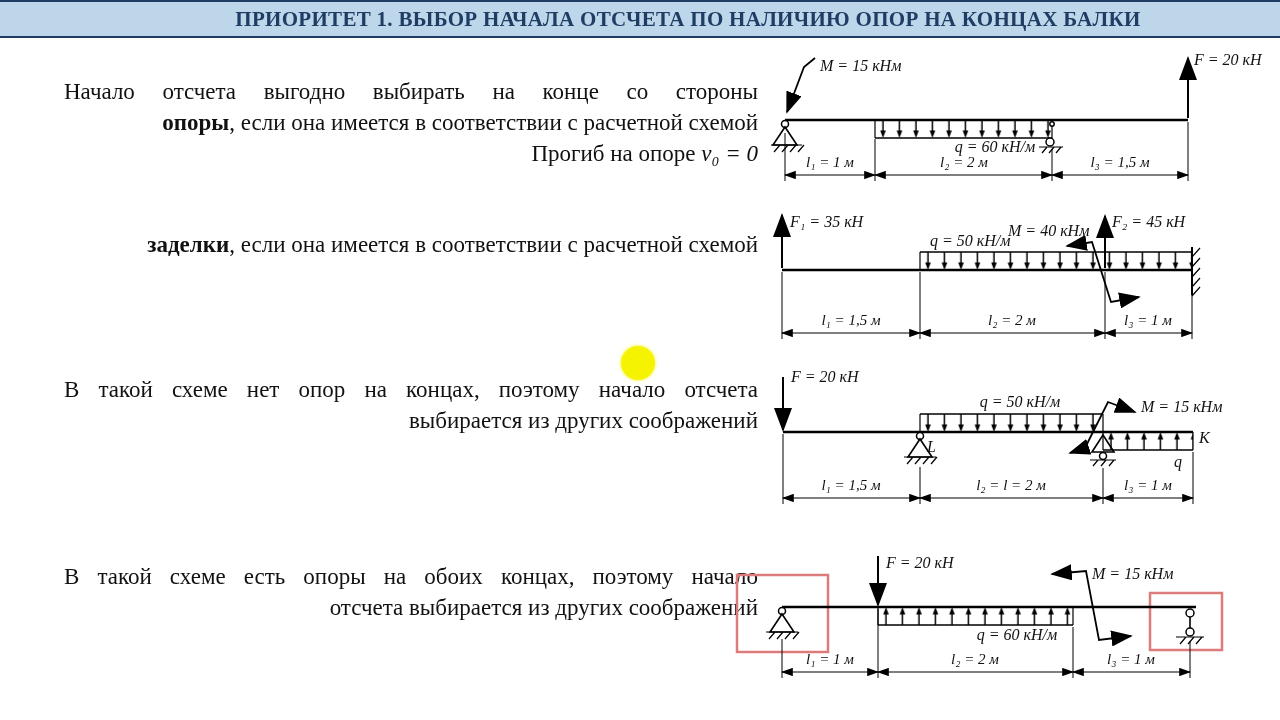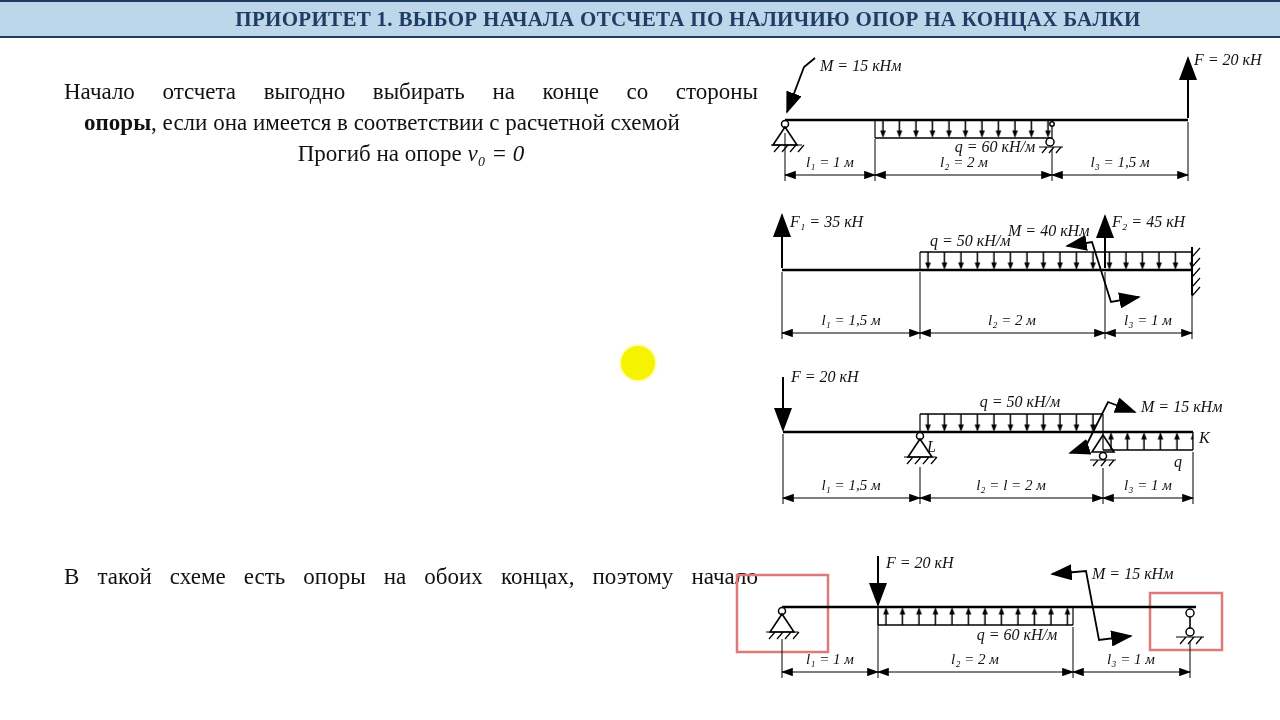--- a/index.html
+++ b/index.html
@@ -4,21 +4,21 @@
 <style>
   html,body{margin:0;padding:0;}
   body{width:1280px;height:720px;position:relative;background:#ffffff;overflow:hidden;
        font-family:"Liberation Serif","DejaVu Serif",serif;color:#111;}
   
   .titlebar{position:absolute;left:0;top:0;width:1280px;height:34px;background:#bdd6e9;
     border-top:2px solid #1e3c64;border-bottom:2px solid #1e3c64;
     text-align:center;line-height:34px;font-weight:bold;font-size:21px;color:#1e3c64;letter-spacing:.3px;padding-left:48px;}
   
   .blk{position:absolute;left:6px;width:752px;font-size:23px;line-height:31px;}
-  .ln{text-align:center;}
+  .ln{text-align:right;}
   .jl{text-align:justify;text-align-last:justify;}
   .ind{text-indent:58px;}
   .fm{font-style:italic;}
   b{font-weight:bold;}
   
   .sv{position:absolute;}
   .sv line,.sv path,.sv polyline,.sv circle{stroke:#000;}
   .sv text{stroke:none;fill:#111;font-family:"Liberation Serif","DejaVu Serif",serif;font-style:italic;}
   .lbl{font-size:16px;}
   .dim{font-size:15px;}
@@ -51,27 +51,31 @@
 
 <div class="titlebar">ПРИОРИТЕТ 1. ВЫБОР НАЧАЛА ОТСЧЕТА ПО НАЛИЧИЮ ОПОР НА КОНЦАХ БАЛКИ</div>
 
 <div class="blk" style="top:76px">
   <div class="ln jl ind"><span>Начало отсчета выгодно выбирать на конце со стороны</span></div>
   <div class="ln"><b>опоры</b><span>, если она имеется в соответствии с расчетной схемой</span></div>
   <div class="ln ind"><span>Прогиб на опоре </span><span class="fm">v₀ = 0</span></div>
 </div>
 
 <div class="blk" style="top:229px">
+  <div class="ln"><b>заделки</b><span>, если она имеется в соответствии с расчетной схемой</span></div>
 </div>
 
 <div class="blk" style="top:374px">
+  <div class="ln jl ind"><span>В такой схеме нет опор на концах, поэтому начало отсчета</span></div>
+  <div class="ln"><span>выбирается из других соображений</span></div>
 </div>
 
 <div class="blk" style="top:561px">
   <div class="ln jl ind"><span>В такой схеме есть опоры на обоих концах, поэтому начало</span></div>
+  <div class="ln"><span>отсчета выбирается из других соображений</span></div>
 </div>
 
 <div class="dot"></div>
 
 <svg class="sv" style="left:770px;top:45px" width="510" height="155" viewBox="0 0 510 155">
   <line x1="15" y1="75" x2="418" y2="75" stroke-width="2.5"></line>
   <g>
     <polyline points="45,13 34,22 17,67" fill="none" stroke-width="1.8" marker-end="url(#ah)"></polyline>
   </g>
   <text x="50" y="26" class="lbl">M = 15 кНм</text>

